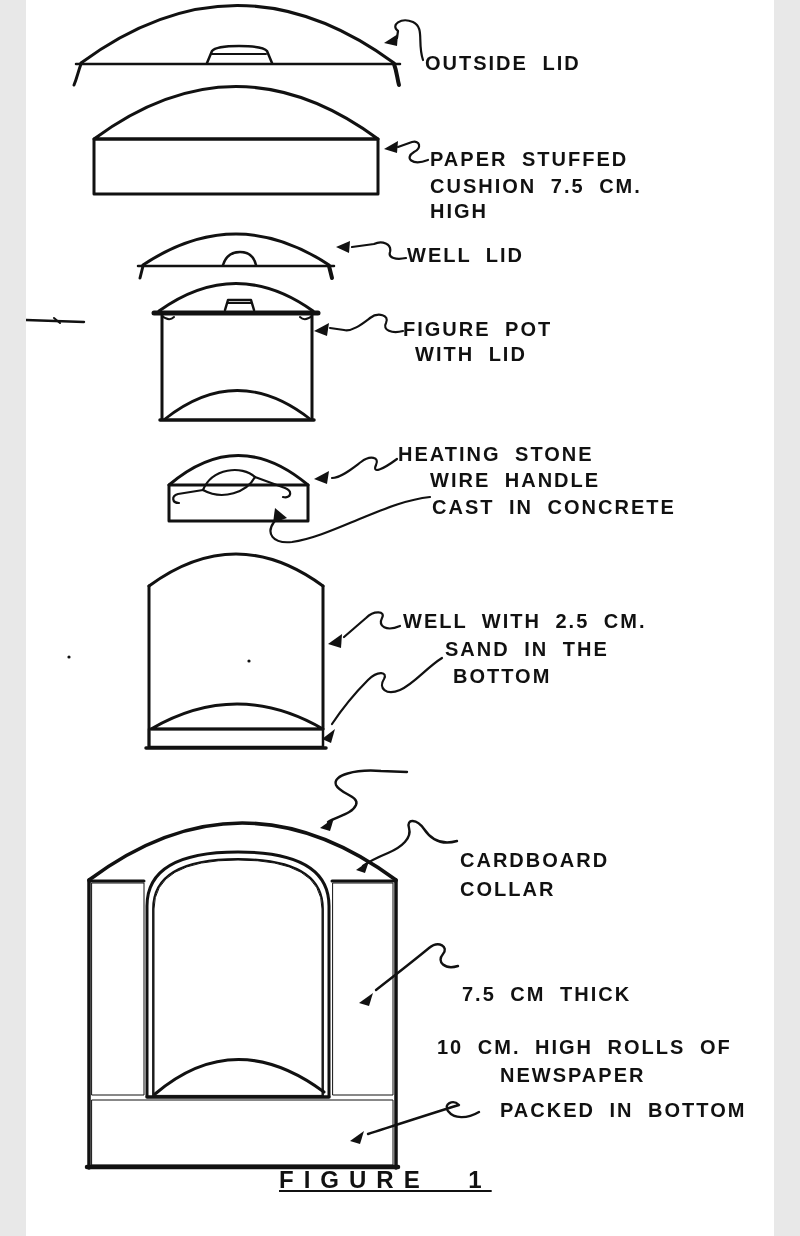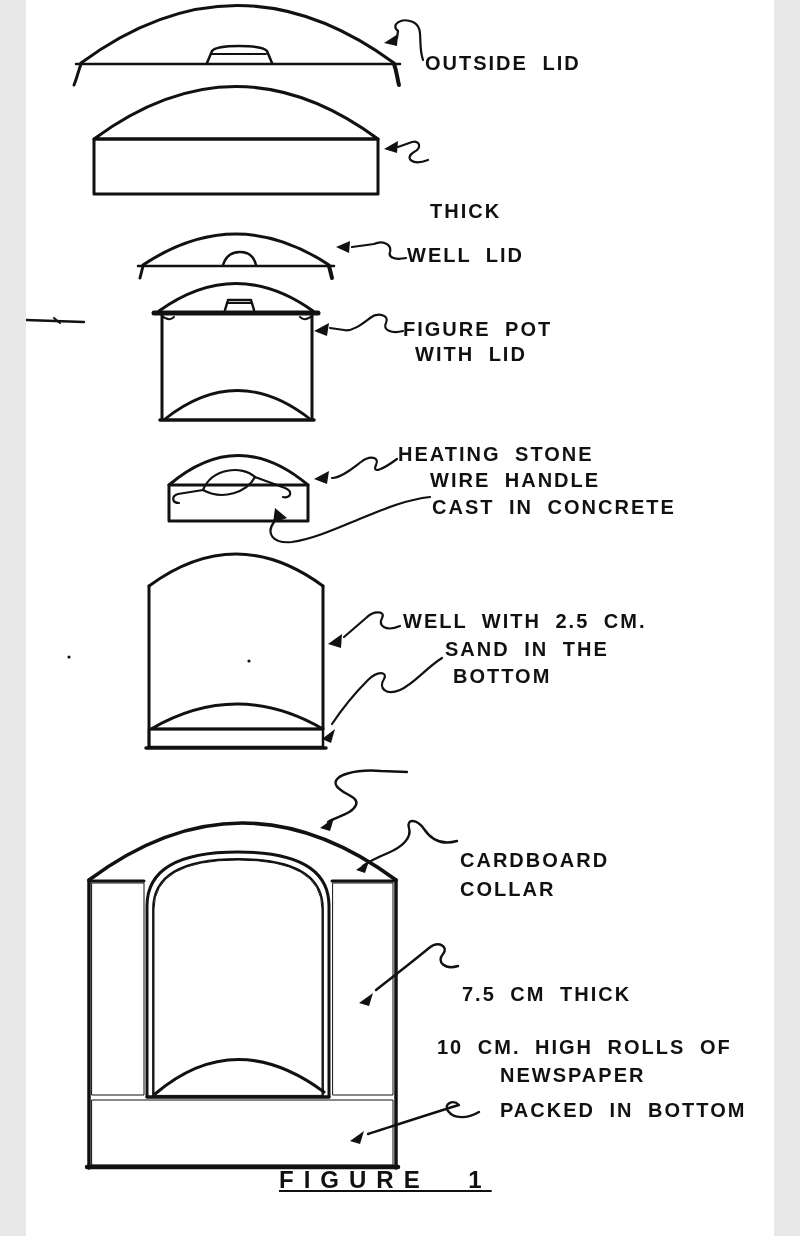--- a/index.html
+++ b/index.html
@@ -196,21 +196,23 @@
       <polygon points="333,1003 347,993 343,1006"></polygon>
     </g>
     <g>
       <path d="M453,1112 C441,1119 428,1119 422,1111 C417,1104 427,1099 433,1105 C410,1112 370,1125 342,1134" stroke-width="2.4"></path>
       <polygon points="324,1141 338,1131 334,1144"></polygon>
     </g>
   </svg>
 
   <div class="l" style="left:399px;top:53px">OUTSIDE LID</div>
 
-  <div class="l" style="left:404px;top:201px">THICK</div>
+  <div class="l" style="left:404px;top:149px">PAPER STUFFED</div>
+  <div class="l" style="left:404px;top:176px">CUSHION 7.5 CM.</div>
+  <div class="l" style="left:404px;top:201px">HIGH</div>
 
   <div class="l" style="left:381px;top:245px">WELL LID</div>
 
   <div class="l" style="left:377px;top:319px">FIGURE POT</div>
   <div class="l" style="left:389px;top:344px">WITH LID</div>
 
   <div class="l" style="left:372px;top:444px">HEATING STONE</div>
   <div class="l" style="left:404px;top:470px">WIRE HANDLE</div>
   <div class="l" style="left:406px;top:497px">CAST IN CONCRETE</div>
 

